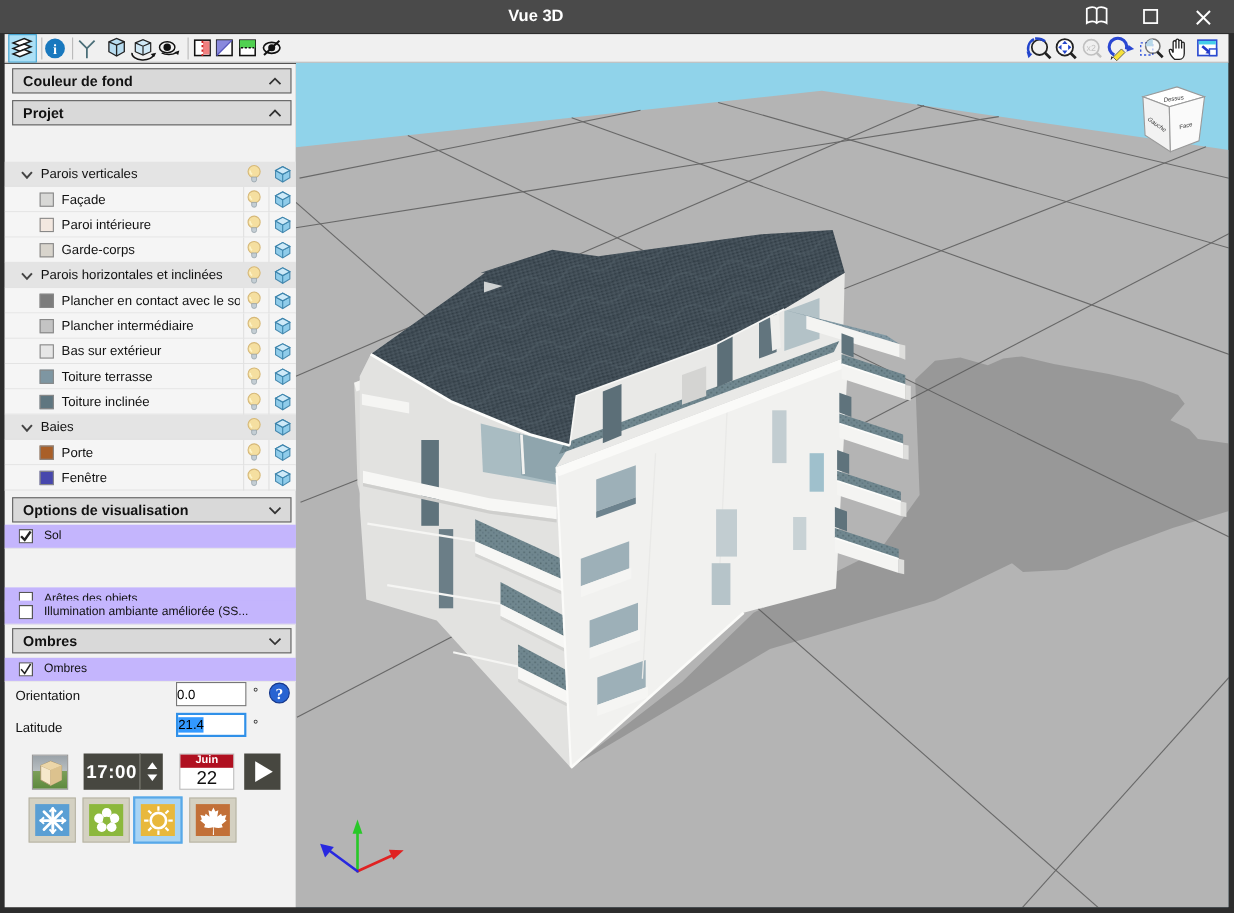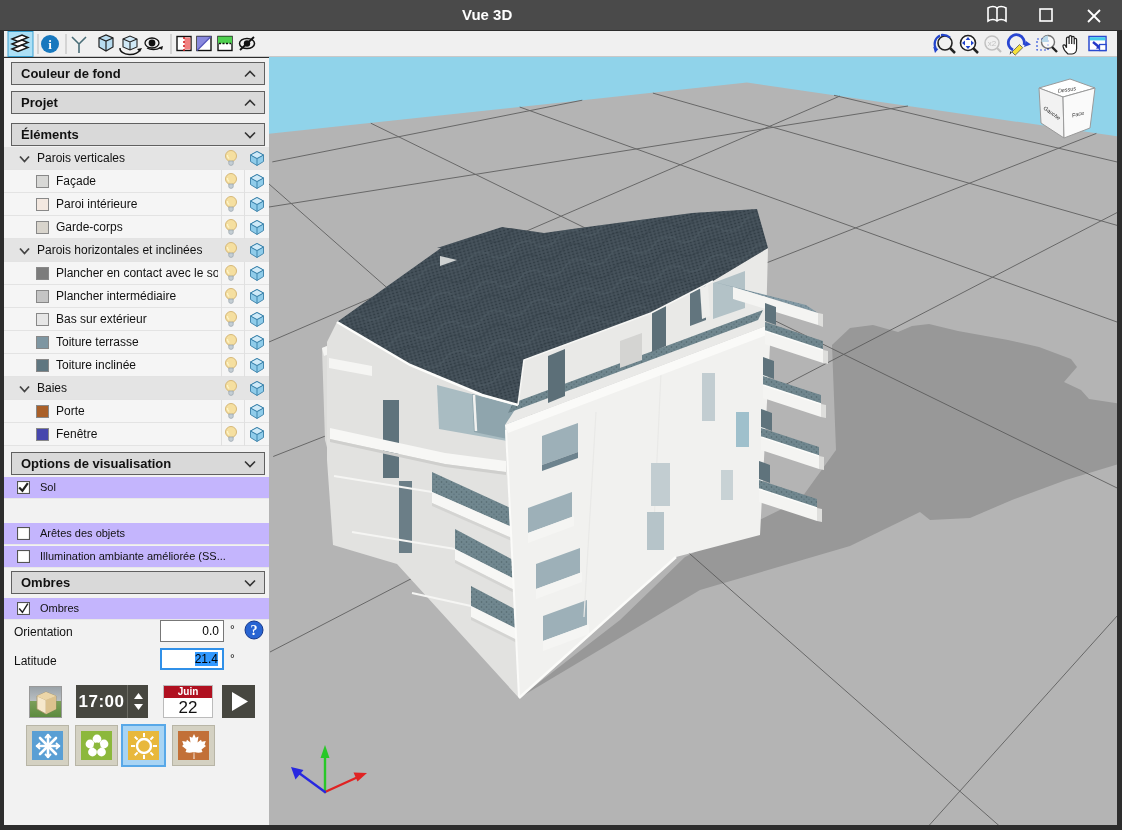--- a/index.html
+++ b/index.html
@@ -14,21 +14,21 @@
 .tlabel { position:absolute; left:52px; top:4px; white-space:nowrap; max-width:162px; overflow:hidden; }
 .tlabel.g { left:33px; max-width:181px; }
 .swatch { position:absolute; left:32px; top:5px; width:13px; height:13px; border:1px solid #888; }
 .colsep { position:absolute; top:0; width:1px; height:23px; background:#e0e0e0; }
 .icB { position:absolute; left:216px; top:1px; }
 .icC { position:absolute; left:242px; top:0px; }
 .crow { position:absolute; left:0; width:265px; height:22px; font-size:11px; color:#111; border-bottom:1px solid #e8e8e8; background:#c4b5fd}
 .crow svg { position:absolute; left:13px; top:4px; }
 .crow span { position:absolute; left:36px; top:4px; white-space:nowrap; }
 .frow { position:absolute; font-size:12px; color:#111; }
-.numin { position:absolute; width:64px; height:22px; border:1px solid #777; background:#fff; font-size:12px; text-align:right; padding:3px 4px 0 0; }
+.numin { position:absolute; width:64px; height:22px; border:1px solid #777; background:#fff; font-size:12px; padding:3px 4px 0 0; }
 .season { position:absolute; width:43px; height:41px; background:#d4d1c2; border:1px solid #b8b5a6; padding:5px; }
 .season.sel { width:45px; height:43px; background:#a8d4f4; border:2px solid #58a8e8; padding:5px; }
 .sq { width:100%; height:100%; display:flex; align-items:center; justify-content:center; }
 #viewport { position:absolute; left:269px; top:57px; width:848px; height:768px; }
 #borders div { position:absolute; background:#2d2d2d; }
 </style></head>
 <body>
 <div id="titlebar">
     <span class="t">Vue 3D</span>
  <svg width="200" height="30" viewBox="0 0 200 30" style="position:absolute;right:0;top:0">
@@ -143,23 +143,20 @@
       </g>
 </svg>
   </div>
 <div id="panel">
   <div class="hdr" style="top:4px">Couleur de fond<svg width="12" height="8" viewBox="0 0 12 8">
         <path d="M1,6.5 L6,1.5 L11,6.5" stroke="#333" stroke-width="1.6" fill="none"></path>
       </svg></div>
   <div class="hdr" style="top:33px">Projet<svg width="12" height="8" viewBox="0 0 12 8">
         <path d="M1,6.5 L6,1.5 L11,6.5" stroke="#333" stroke-width="1.6" fill="none"></path>
       </svg></div>
-  <div class="hdr" style="top:65px">Éléments<svg width="12" height="8" viewBox="0 0 12 8">
-        <path d="M1,1.5 L6,6.5 L11,1.5" stroke="#333" stroke-width="1.6" fill="none"></path>
-      </svg></div>
   <div class="trow grp" style="top:89px">
       <svg class="chev" width="11" height="8" viewBox="0 0 11 8">
         <path d="M1,1.5 L5.5,6.5 L10,1.5" stroke="#444" stroke-width="1.8" fill="none"></path>
       </svg>
       <span class="tlabel g">Parois verticales</span>
       <svg class="icB" width="22" height="22">
         <g transform="translate(11,10)">
           <circle cx="0" cy="-2" r="5.5" fill="#f5dfa0" stroke="#d6b878" stroke-width="1"></circle>
           <path d="M-2.2,3 h4.4 v2.6 a2.2,1.8 0 0 1 -4.4 0 Z" fill="#c4ced4" stroke="#96a2aa" stroke-width="0.7"></path>
           <path d="M-1.8,0.5 a3.5 3.5 0 0 1 -1.8,-3.5" stroke="#fdf4c8" stroke-width="1.4" fill="none"></path>
@@ -416,21 +413,21 @@
   <div class="hdr" style="top:394px">Options de visualisation<svg width="12" height="8" viewBox="0 0 12 8">
         <path d="M1,1.5 L6,6.5 L11,1.5" stroke="#333" stroke-width="1.6" fill="none"></path>
       </svg></div>
   <div class="crow" style="top:419px">
       <svg class="cb" width="13" height="13" viewBox="0 0 12 12">
         <rect x="0.5" y="0.5" width="11" height="11" fill="#fff" stroke="#555"></rect>
         <path d="M2,6 L5,9 L10,2" stroke="#222" stroke-width="2" fill="none"></path>
       </svg>
       <span>Sol</span>
     </div>
-    <div class="crow" style="top:465px">
+    <div class="crow" style="top:476px">
       <svg class="cb" width="13" height="13" viewBox="0 0 12 12">
         <rect x="0.5" y="0.5" width="11" height="11" fill="#fff" stroke="#555"></rect>
       </svg>
       <span>Arêtes des objets</span>
     </div>
     <div class="crow" style="top:488px">
       <svg class="cb" width="13" height="13" viewBox="0 0 12 12">
         <rect x="0.5" y="0.5" width="11" height="11" fill="#fff" stroke="#555"></rect>
       </svg>
       <span>Illumination ambiante améliorée (SS...</span>

